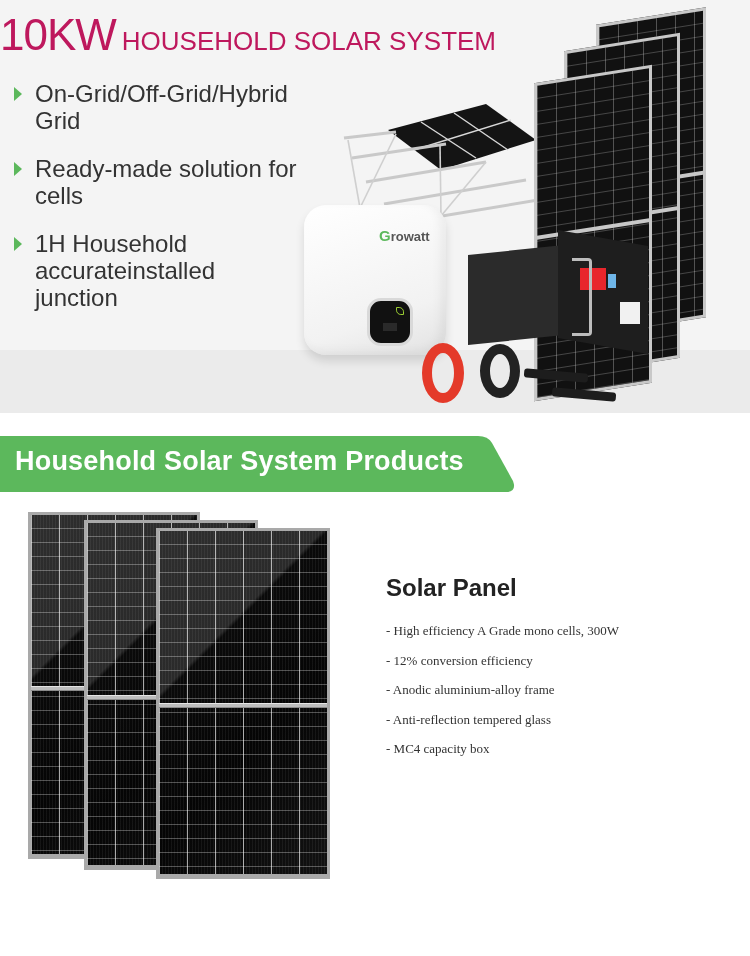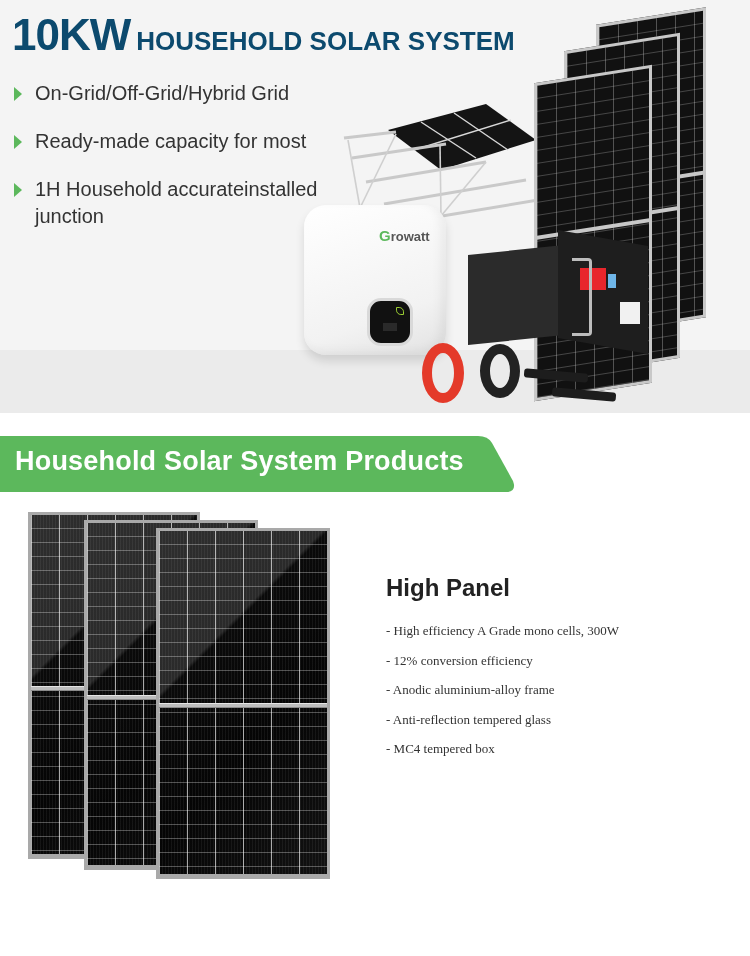--- a/index.html
+++ b/index.html
@@ -3,26 +3,26 @@
 <meta charset="utf-8">
 <style>
   * { box-sizing: border-box; margin: 0; padding: 0; }
   html, body { width: 750px; height: 956px; background: #ffffff; overflow: hidden; }
   body { font-family: "Liberation Sans", "DejaVu Sans", sans-serif; position: relative; }
 
   
   .hero { position: absolute; left: 0; top: 0; width: 750px; height: 413px; background: #f4f4f4; overflow: hidden; }
   .hero-band { position: absolute; left: 0; top: 350px; width: 750px; height: 63px; background: #ebebeb; }
 
-  .hero-title { position: absolute; left: 12px; top: 10px; white-space: nowrap; color: #0c4a6e; font-weight: bold; }
+  .hero-title { position: absolute; left: 0; top: 10px; white-space: nowrap; color: #be185d; font-weight: normal; }
   .hero-title .big { font-size: 44px; letter-spacing: -1px; vertical-align: baseline; }
   .hero-title .small { font-size: 26px; margin-left: 6px; vertical-align: baseline; }
 
   .features { position: absolute; left: 14px; top: 80px; width: 320px; }
-  .feature { position: relative; padding-left: 21px; color: #333333; font-size: 20px; line-height: 27px; margin-bottom: 21px; }
+  .feature { position: relative; padding-left: 21px; color: #333333; font-size: 24px; line-height: 27px; margin-bottom: 21px; }
   .feature .tri { position: absolute; left: 0; top: 7px; width: 0; height: 0;
     border-top: 7px solid transparent; border-bottom: 7px solid transparent; border-left: 8px solid #5cb85c; }
 
   
   .rack { position: absolute; left: 336px; top: 100px; width: 230px; height: 130px; }
   .rack svg { width: 100%; height: 100%; }
 
   .panel-hero { position: absolute; background: #111; border: 3px solid #c8c8c8;
     background-image:
       linear-gradient(90deg, rgba(255,255,255,0.28) 1px, transparent 1px),
@@ -81,21 +81,21 @@
     <span class="big">10KW</span><span class="small">HOUSEHOLD SOLAR SYSTEM</span>
   </h1>
 
   <div class="features">
     <div class="feature">
       <span class="tri"></span>
       <div>On-Grid/Off-Grid/Hybrid Grid</div>
     </div>
     <div class="feature">
       <span class="tri"></span>
-      <div>Ready-made capacity for most</div>
+      <div>Ready-made solution for cells</div>
     </div>
     <div class="feature">
       <span class="tri"></span>
       <div>1H Household accurateinstalled</div>
       <div>junction</div>
     </div>
   </div>
 
   <div class="rack">
     <svg viewBox="0 0 230 130">
@@ -167,19 +167,19 @@
   </div>
   <div class="panel-front" style="left:56px; top:10px; width:174px; height:350px;">
     <div class="split" style="top:172px;"></div>
   </div>
   <div class="panel-front" style="left:128px; top:18px; width:174px; height:351px;">
     <div class="split" style="top:172px;"></div>
   </div>
 </div>
 
 <div class="product-info">
-  <h3 class="product-title">High Panel</h3>
+  <h3 class="product-title">Solar Panel</h3>
   <div class="spec">- High efficiency A Grade mono cells, 300W</div>
   <div class="spec">- 12% conversion efficiency</div>
   <div class="spec">- Anodic aluminium-alloy frame</div>
   <div class="spec">- Anti-reflection tempered glass</div>
-  <div class="spec">- MC4 tempered box</div>
+  <div class="spec">- MC4 capacity box</div>
 </div>
 
 </body></html>

